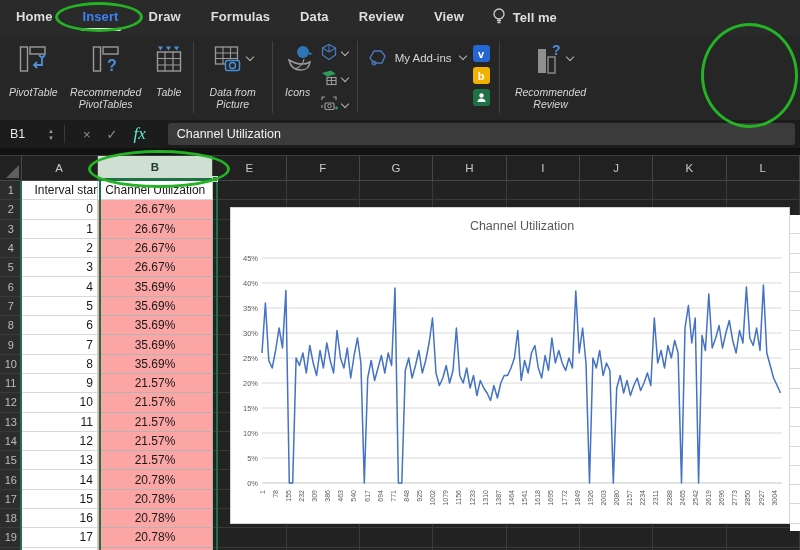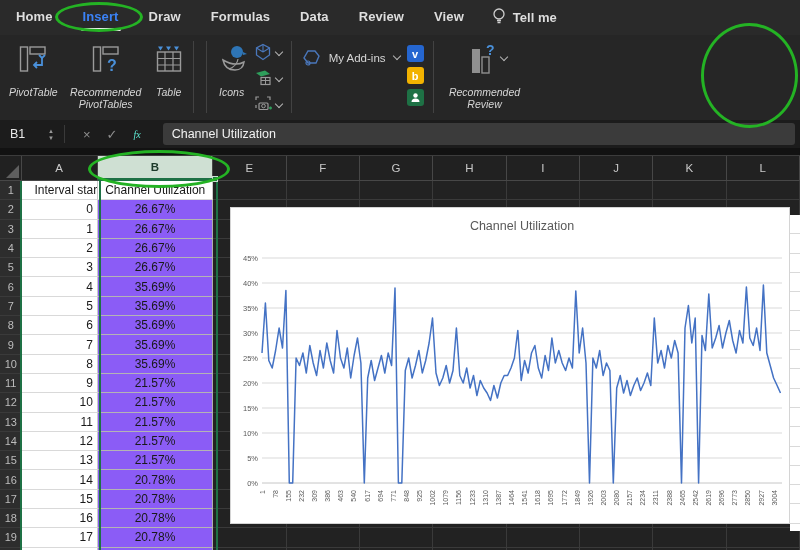--- a/index.html
+++ b/index.html
@@ -36,21 +36,21 @@
   .apptile{width:17px;height:17px;border-radius:3px;display:flex;align-items:center;
            justify-content:center;color:#fff;font-size:11px;font-weight:700;}
 
   
   .fbar{position:absolute;left:0;top:120px;width:800px;height:28px;background:#1c1c1c;
         display:flex;align-items:center;color:#cfcfcf;}
   .namebox{width:48px;padding-left:10px;font-size:12.5px;color:#e8e8e8;}
   .spinner{display:flex;flex-direction:column;font-size:6px;color:#9a9a9a;line-height:1;gap:1px;}
   .fdiv{width:1px;height:18px;background:#3a3a3a;margin:0 10px;}
   .fbtn{color:#8f8f8f;font-size:13px;margin:0 8px;}
-  .fxlbl{font-family:"Liberation Serif",serif;font-style:italic;font-size:10px;color:#5eead4;margin:8px 8px;}
+  .fxlbl{font-family:"Liberation Serif",serif;font-style:italic;font-size:17px;color:#5eead4;margin:8px 8px;}
   .finput{margin-left:14px;flex:1;height:22px;background:#3b3b3b;border-radius:3px;
           display:flex;align-items:center;padding-left:9px;margin-right:5px;
           color:#f2f2f2;font-size:12.5px;}
   .sepband{position:absolute;left:0;top:148px;width:800px;height:8px;background:#121212;
            border-bottom:1px solid #3c3c3c;}
 
   
   .grid{position:absolute;left:0;top:156px;width:800px;height:394px;}
   .hrow{display:flex;height:25px;}
   .corner{width:22px;height:25px;background:#212121;border-right:1px solid #474747;
@@ -59,21 +59,21 @@
           border-bottom:13px solid #5f5f5f;border-left:13px solid transparent;}
   .ch{height:25px;background:#212121;border-right:1px solid #474747;border-bottom:1px solid #474747;
       color:#c9c9c9;font-size:11.5px;display:flex;align-items:center;justify-content:center;}
   .ch.sel{background:#cfe0d3;color:#1d3b2a;font-weight:700;border-bottom:3px solid #1e7145;}
   .drow{display:flex;height:19.3px;}
   .rh{width:22px;background:#2d2d2d;color:#bdbdbd;font-size:11px;display:flex;align-items:center;
       justify-content:center;border-bottom:1px solid #3a3a3a;}
   .cell{border-right:1px solid #3a3a3a;border-bottom:1px solid #3a3a3a;background:#222;
         font-size:12px;color:#e8e8e8;display:flex;align-items:center;overflow:hidden;white-space:nowrap;}
   .cell.white{background:#fff;color:#191919;border-right:1px solid #c9c9c9;border-bottom:1px solid #d9d9d9;}
-  .cell.gray{background:#8b5cf6;color:#191919;border-right:1px solid #aeaeae;border-bottom:1px solid #b4b4b4;}
+  .cell.gray{background:#fca5a5;color:#191919;border-right:1px solid #aeaeae;border-bottom:1px solid #b4b4b4;}
   .cell.num{justify-content:flex-end;padding-right:4px;}
   .cell.ctr{justify-content:center;}
   .cell.lft{padding-left:13px;}
   .greenstrip{position:absolute;left:19.5px;top:25px;width:2.5px;height:369px;background:#1e7145;}
   .selborder{position:absolute;left:99px;top:25px;width:119px;height:369px;
              border-left:2px solid #1e7145;border-right:2px solid #1e7145;pointer-events:none;}
   .handle{position:absolute;left:212px;top:20px;width:6px;height:6px;background:#1e7145;
           border:1px solid #cfe0d3;}
 
   
@@ -146,20 +146,32 @@
           <path d="M4 2.5l5 0 -2.5 4z M12 2.5l5 0 -2.5 4z M20 2.5l5 0 -2.5 4z" fill="#4a90d9"></path>
           <rect x="3.5" y="8" width="23" height="19" fill="none" stroke="#9a9a9a" stroke-width="1.4"></rect>
           <path d="M11 8v19M19 8v19M3.5 14.5h23M3.5 21h23" stroke="#9a9a9a" stroke-width="1.2" fill="none"></path>
         </svg>
       </span>
       <span class="lbl">Table</span>
     </div>
 
     <div class="vdiv"></div>
 
+    <div class="rbtn" style="width:60px">
+      <span class="ic">
+        <svg width="30" height="30" viewBox="0 0 30 30">
+          <rect x="2.5" y="3" width="22" height="17" fill="none" stroke="#9a9a9a" stroke-width="1.3"></rect>
+          <path d="M2.5 9h22M2.5 14.5h22M10 3v17M17.5 3v11" stroke="#9a9a9a" stroke-width="1.1" fill="none"></path>
+          <rect x="12.5" y="16.5" width="14" height="10" rx="2" fill="#262626" stroke="#4a90d9" stroke-width="1.4"></rect>
+          <circle cx="19.5" cy="21.5" r="3" fill="none" stroke="#4a90d9" stroke-width="1.4"></circle>
+        </svg>
+        <span class="chev"></span>
+      </span>
+      <span class="lbl">Data from Picture</span>
+    </div>
 
     <div class="vdiv"></div>
 
 
 
     <div class="rbtn">
       <span class="ic">
         <svg width="32" height="30" viewBox="0 0 32 30">
           <circle cx="21" cy="8" r="6" fill="#2e75b6"></circle>
           <path d="M27 8l4 2-4 1z" fill="#2e75b6"></path>

